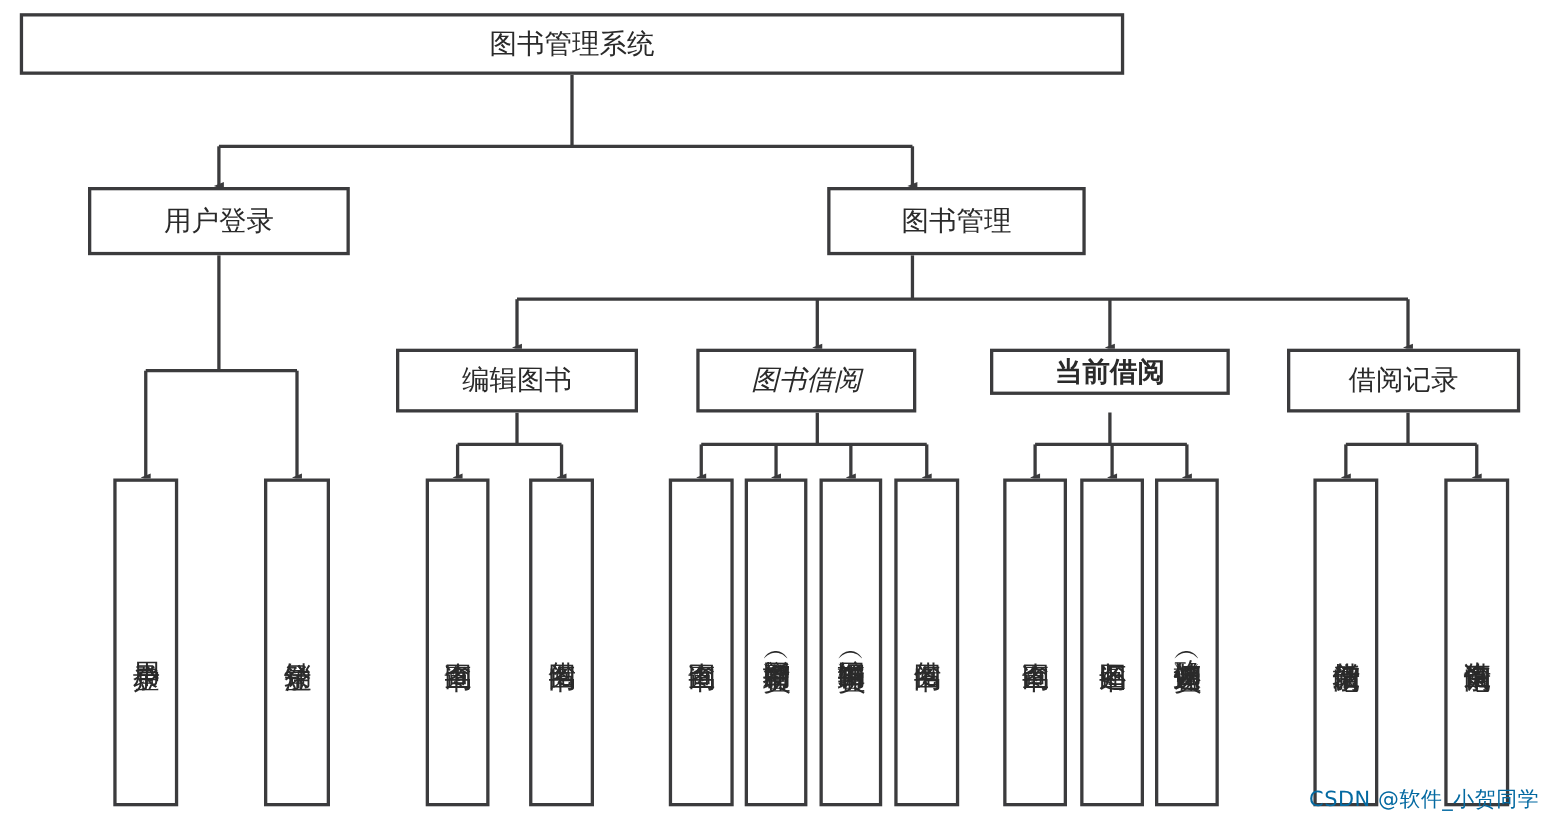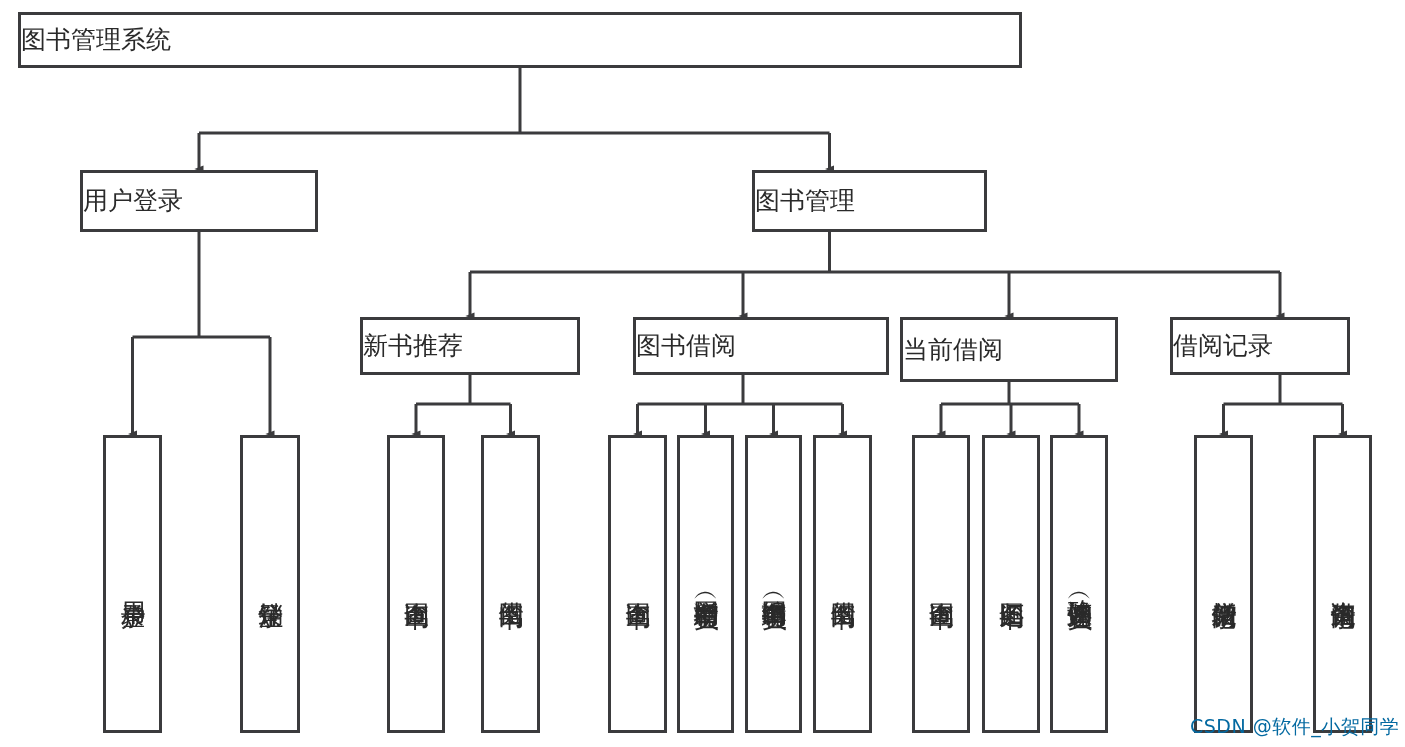--- a/index.html
+++ b/index.html
@@ -25,21 +25,21 @@
     width: 1405px;
     height: 747px;
   }
   .node {
     position: absolute;
     box-sizing: border-box;
     border: 3px solid #3b3b3d;
     background: #ffffff;
     display: flex;
     align-items: center;
-    justify-content: flex-start;
+    justify-content: center;
     color: #2a2a2a;
   }
   .node-label {
     display: block;
     text-align: center;
     line-height: 1.12;
     white-space: nowrap;
   }
   
   .node.horiz .node-label {
@@ -128,29 +128,29 @@
       <div class="node horiz" style="left: 80px; top: 170px; width: 238px; height: 62px;">
         <span class="node-label">用户登录</span>
       </div>
       <div class="node horiz" style="left: 752px; top: 170px; width: 235px; height: 62px;">
         <span class="node-label">图书管理</span>
       </div>
     </div>
 
   <div id="level2-container">
       <div class="node horiz" style="left: 360px; top: 317px; width: 220px; height: 58px;">
-        <span class="node-label">新书推荐</span>
+        <span class="node-label">编辑图书</span>
       </div>
-      <div class="node horiz" style="left: 633px; top: 317px; width: 256px; height: 58px;">
+      <div class="node horiz" style="left: 633px; top: 317px; width: 200px; height: 58px; font-style: italic;">
         <span class="node-label">图书借阅</span>
       </div>
-      <div class="node horiz" style="left: 900px; top: 317px; width: 218px; height: 65px;">
+      <div class="node horiz" style="left: 900px; top: 317px; width: 218px; height: 42px; font-weight: bold;">
         <span class="node-label">当前借阅</span>
       </div>
-      <div class="node horiz" style="left: 1170px; top: 317px; width: 180px; height: 58px;">
+      <div class="node horiz" style="left: 1170px; top: 317px; width: 212px; height: 58px;">
         <span class="node-label">借阅记录</span>
       </div>
     </div>
 
   <div id="leaves-container">
       <div class="node vert" style="left: 103px; top: 435px; width: 59px; height: 298px;">
         <span class="node-label">用户登录</span>
       </div>
       <div class="node vert" style="left: 240px; top: 435px; width: 60px; height: 298px;">
         <span class="node-label">注销登录</span>

